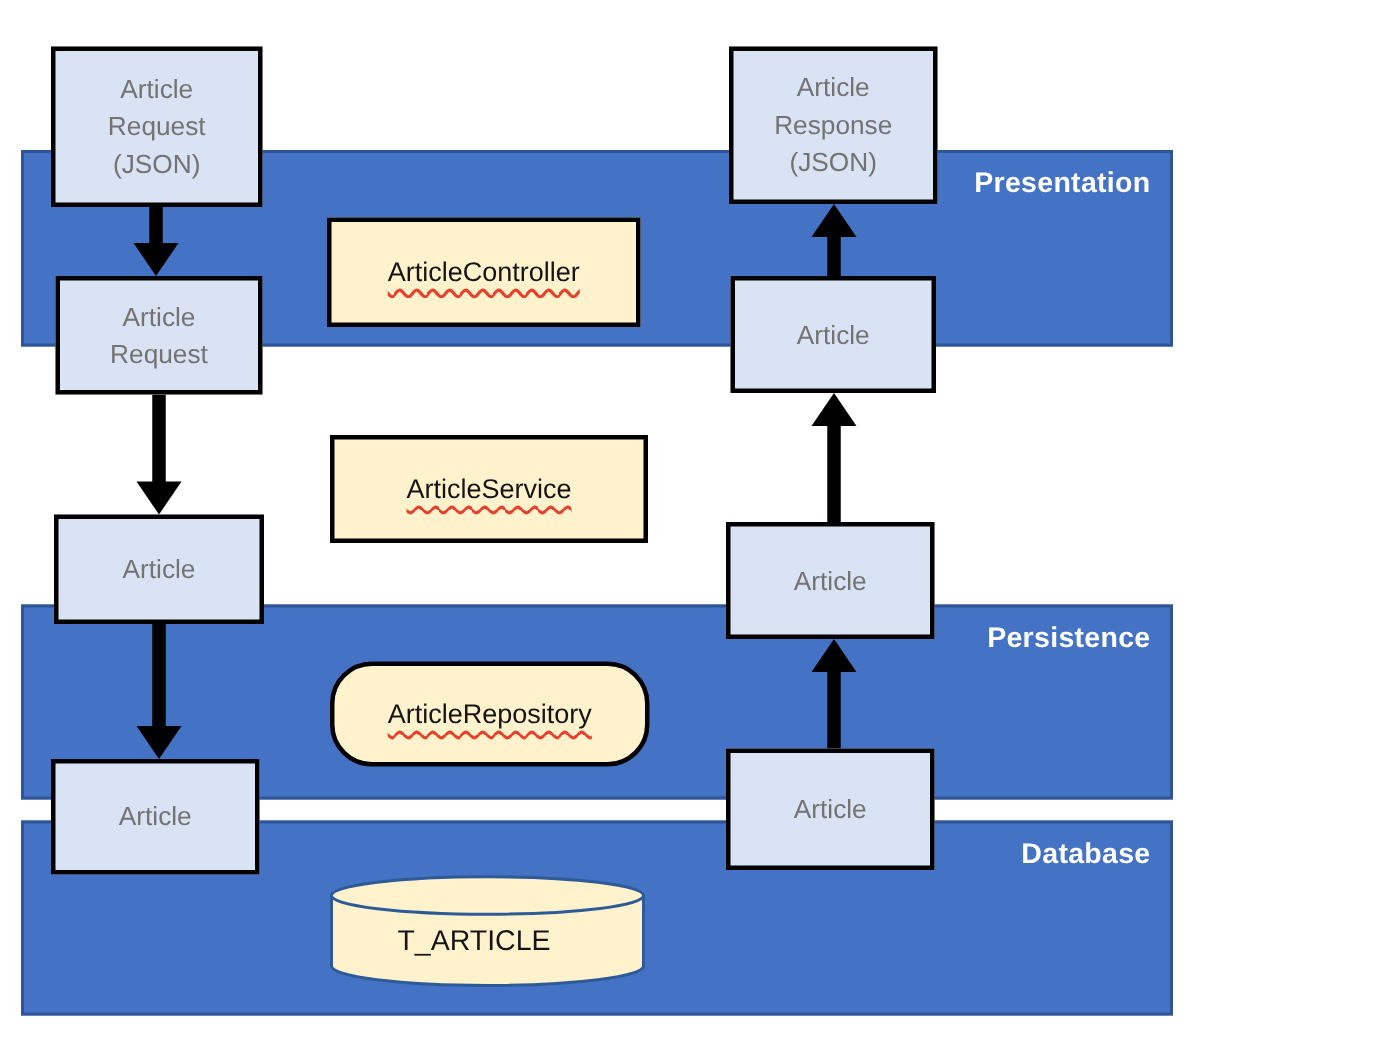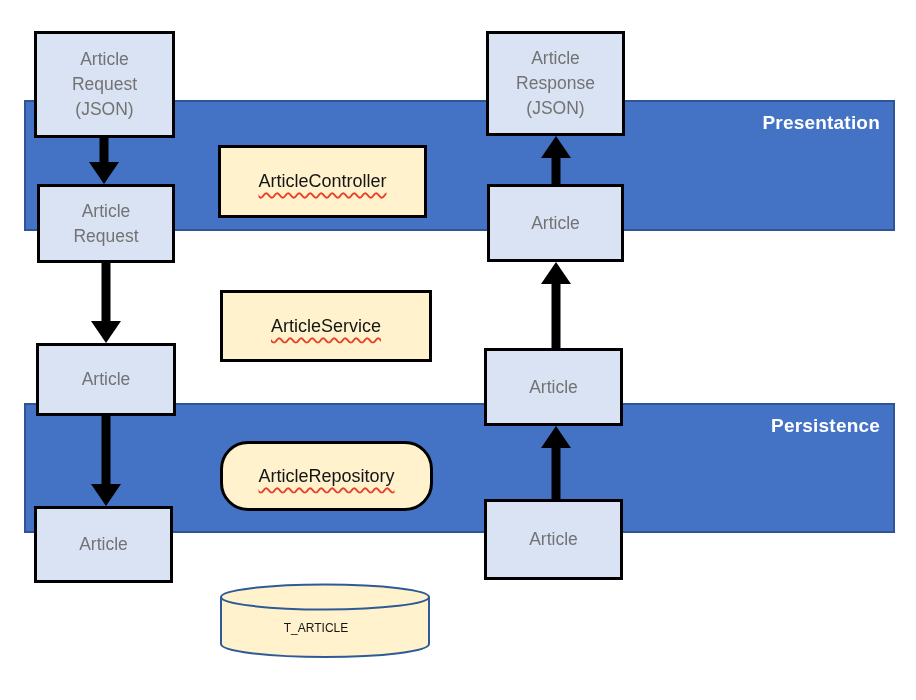--- a/index.html
+++ b/index.html
@@ -8,22 +8,22 @@
     width: 916px;
     height: 700px;
     background: #ffffff;
     overflow: hidden;
     font-family: "Liberation Sans", sans-serif;
   }
 
   
   .band {
     position: absolute;
-    left: 24px;
-    width: 871px;
+    left: 14px;
+    width: 768px;
     background: var(--band-fill);
     border: 2px solid var(--band-border);
     box-sizing: border-box;
   }
   .band-presentation { top: 100px; height: 131px; }
   .band-business     { top: 250px; height: 133px; }
   .band-persistence  { top: 403px; height: 130px; padding-left: 23px; }
   .band-database     { top: 547px; height: 130px; }
   .band-label {
     position: absolute;
@@ -99,33 +99,36 @@
   .cylinder-label {
     position: absolute;
     left: 220px;
     top: 613px;
     width: 192px;
     height: 30px;
     display: flex;
     align-items: center;
     justify-content: center;
     color: #151515;
-    font-size: 12px;
+    font-size: 19px;
   }
 </style>
 </head>
 <body>
 
 <div class="canvas">
 
   <div class="band band-presentation">
     <span class="band-label">Presentation</span>
   </div>
   <div class="band band-persistence">
     <span class="band-label">Persistence</span>
+  </div>
+  <div class="band band-database">
+    <span class="band-label">Database</span>
   </div>
 
   <div class="node node-l1">Article
 Request
 (JSON)</div>
   <div class="node node-l2">Article
 Request</div>
   <div class="node node-l3">Article</div>
   <div class="node node-l4">Article</div>
 

